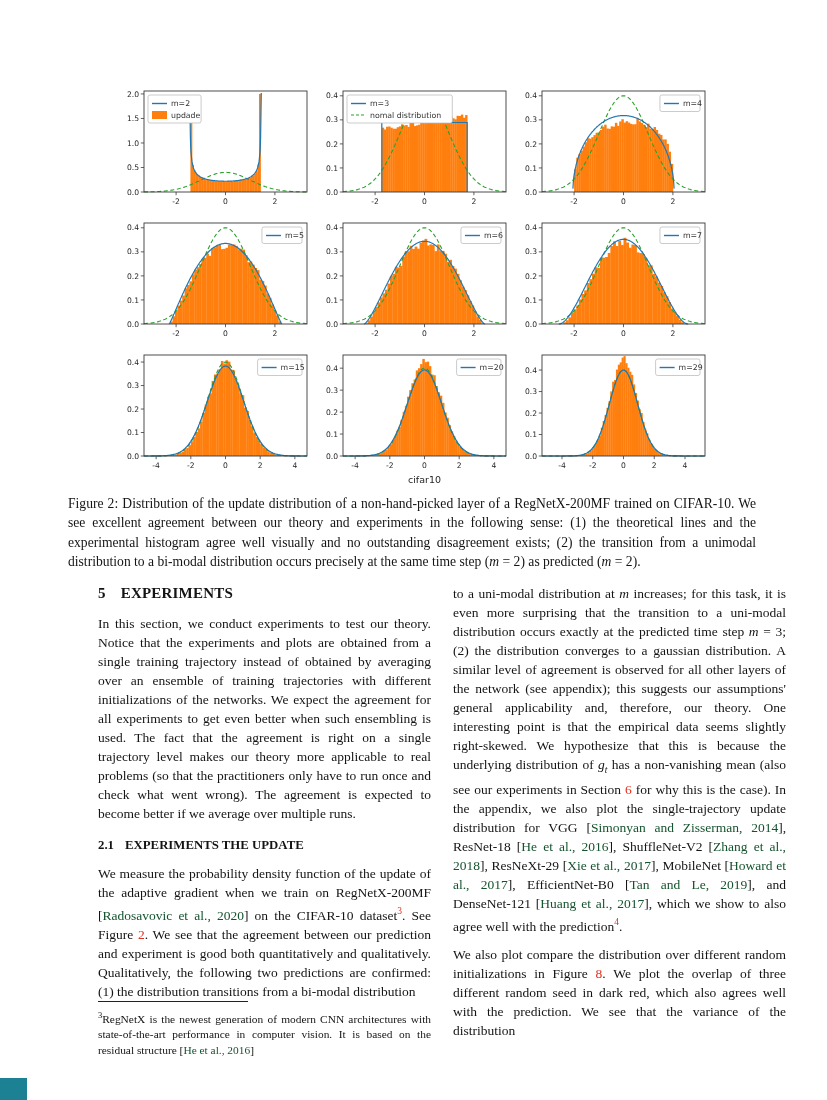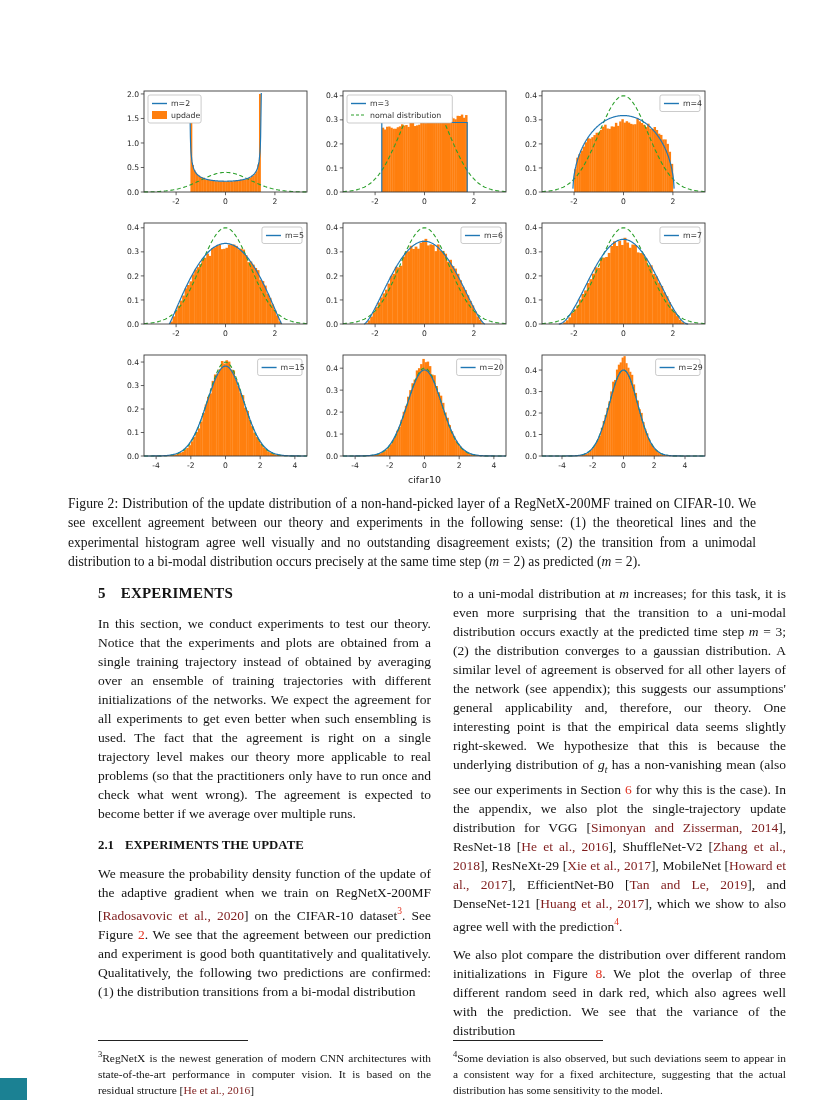--- a/index.html
+++ b/index.html
@@ -16,21 +16,21 @@
   h2.sec{font-size:15px;margin:0 0 11px 0;font-weight:bold;letter-spacing:.2px;}
   h2.sec .hnum{display:inline-block;margin-right:15px;}
   h3.subsec{font-size:12.8px;margin:13px 0 9px 0;font-weight:bold;}
   h3.subsec .hnum{display:inline-block;margin-right:11px;}
   p.body-p{margin:0;}
   p.body-p + p.body-p{margin-top:10px;}
   .footnote{margin-top:auto;font-size:11.4px;line-height:16px;}
   .fnrule{width:150px;border-top:1px solid #222;margin-bottom:5px;}
   .fn-p{margin:0;text-align:justify;}
   .fn-p sup{font-size:8.5px;}
-  .link{color:#7f1d1d;}
+  .link{color:#14532d;}
   .ref{color:#e0301e;}
   sup.ref{font-size:9.5px;color:#e0301e;}
   .it{font-style:italic;}
   sub{font-style:italic;font-size:9.5px;}
   .corner-marker{position:absolute;left:0;bottom:0;width:27px;height:22px;background:#1b8193;}
 </style>
 </head>
 <body>
 
 <div class="page">
@@ -744,21 +744,17 @@
       <h3 class="subsec"><span class="hnum">2.1</span><span>EXPERIMENTS THE UPDATE</span></h3>
       <p class="body-p">We measure the probability density function of the update of the adaptive gradient when we train on RegNetX-200MF [<span class="link">Radosavovic et al., 2020</span>] on the CIFAR-10 dataset<sup class="ref">3</sup>. See Figure <span class="ref">2</span>. We see that the agreement between our prediction and experiment is good both quantitatively and qualitatively. Qualitatively, the following two predictions are confirmed: (1) the distribution transitions from a bi-modal distribution</p>
       <div class="footnote">
         <div class="fnrule"></div>
         <p class="fn-p"><sup>3</sup>RegNetX is the newest generation of modern CNN architectures with state-of-the-art performance in computer vision. It is based on the residual structure [<span class="link">He et al., 2016</span>]</p>
       </div>
     </div>
     <div class="col">
       <p class="body-p">to a uni-modal distribution at <span class="it">m</span> increases; for this task, it is even more surprising that the transition to a uni-modal distribution occurs exactly at the predicted time step <span class="it">m</span> = 3; (2) the distribution converges to a gaussian distribution. A similar level of agreement is observed for all other layers of the network (see appendix); this suggests our assumptions' general applicability and, therefore, our theory. One interesting point is that the empirical data seems slightly right-skewed. We hypothesize that this is because the underlying distribution of <span class="it">g</span><sub>t</sub> has a non-vanishing mean (also see our experiments in Section <span class="ref">6</span> for why this is the case). In the appendix, we also plot the single-trajectory update distribution for VGG [<span class="link">Simonyan and Zisserman, 2014</span>], ResNet-18 [<span class="link">He et al., 2016</span>], ShuffleNet-V2 [<span class="link">Zhang et al., 2018</span>], ResNeXt-29 [<span class="link">Xie et al., 2017</span>], MobileNet [<span class="link">Howard et al., 2017</span>], EfficientNet-B0 [<span class="link">Tan and Le, 2019</span>], and DenseNet-121 [<span class="link">Huang et al., 2017</span>], which we show to also agree well with the prediction<sup class="ref">4</sup>.</p>
       <p class="body-p">We also plot compare the distribution over different random initializations in Figure <span class="ref">8</span>. We plot the overlap of three different random seed in dark red, which also agrees well with the prediction. We see that the variance of the distribution</p>
-      <div class="footnote">
-        <div class="fnrule"></div>
-        <p class="fn-p"><sup>4</sup>Some deviation is also observed, but such deviations seem to appear in a consistent way for a fixed architecture, suggesting that the actual distribution has some sensitivity to the model.</p>
-      </div>
     </div>
   </div>
 
   <div class="corner-marker"></div>
 </div>
 
 </body></html>

